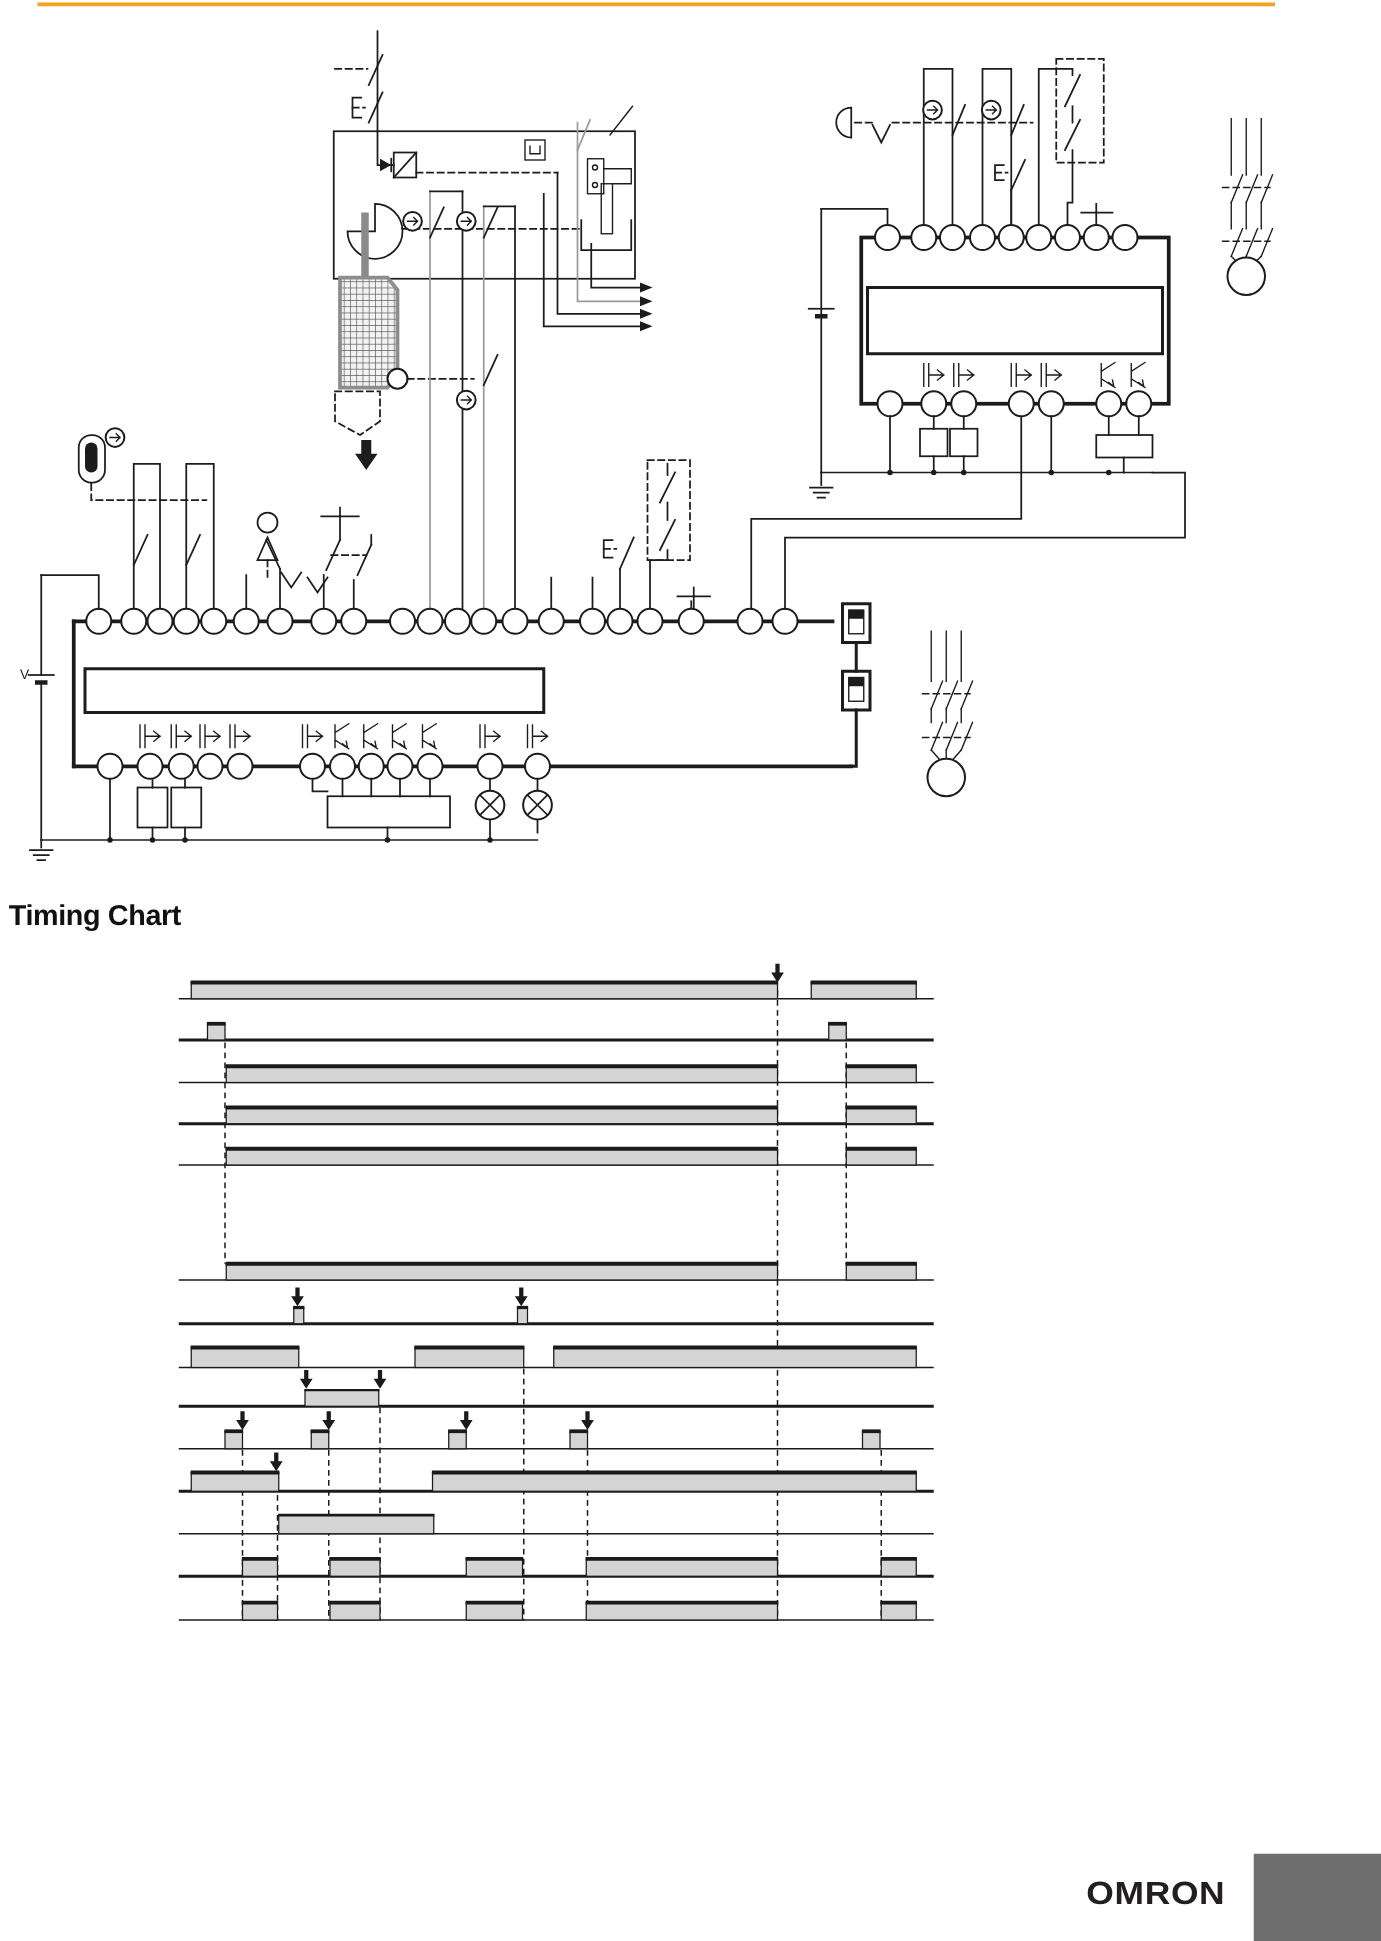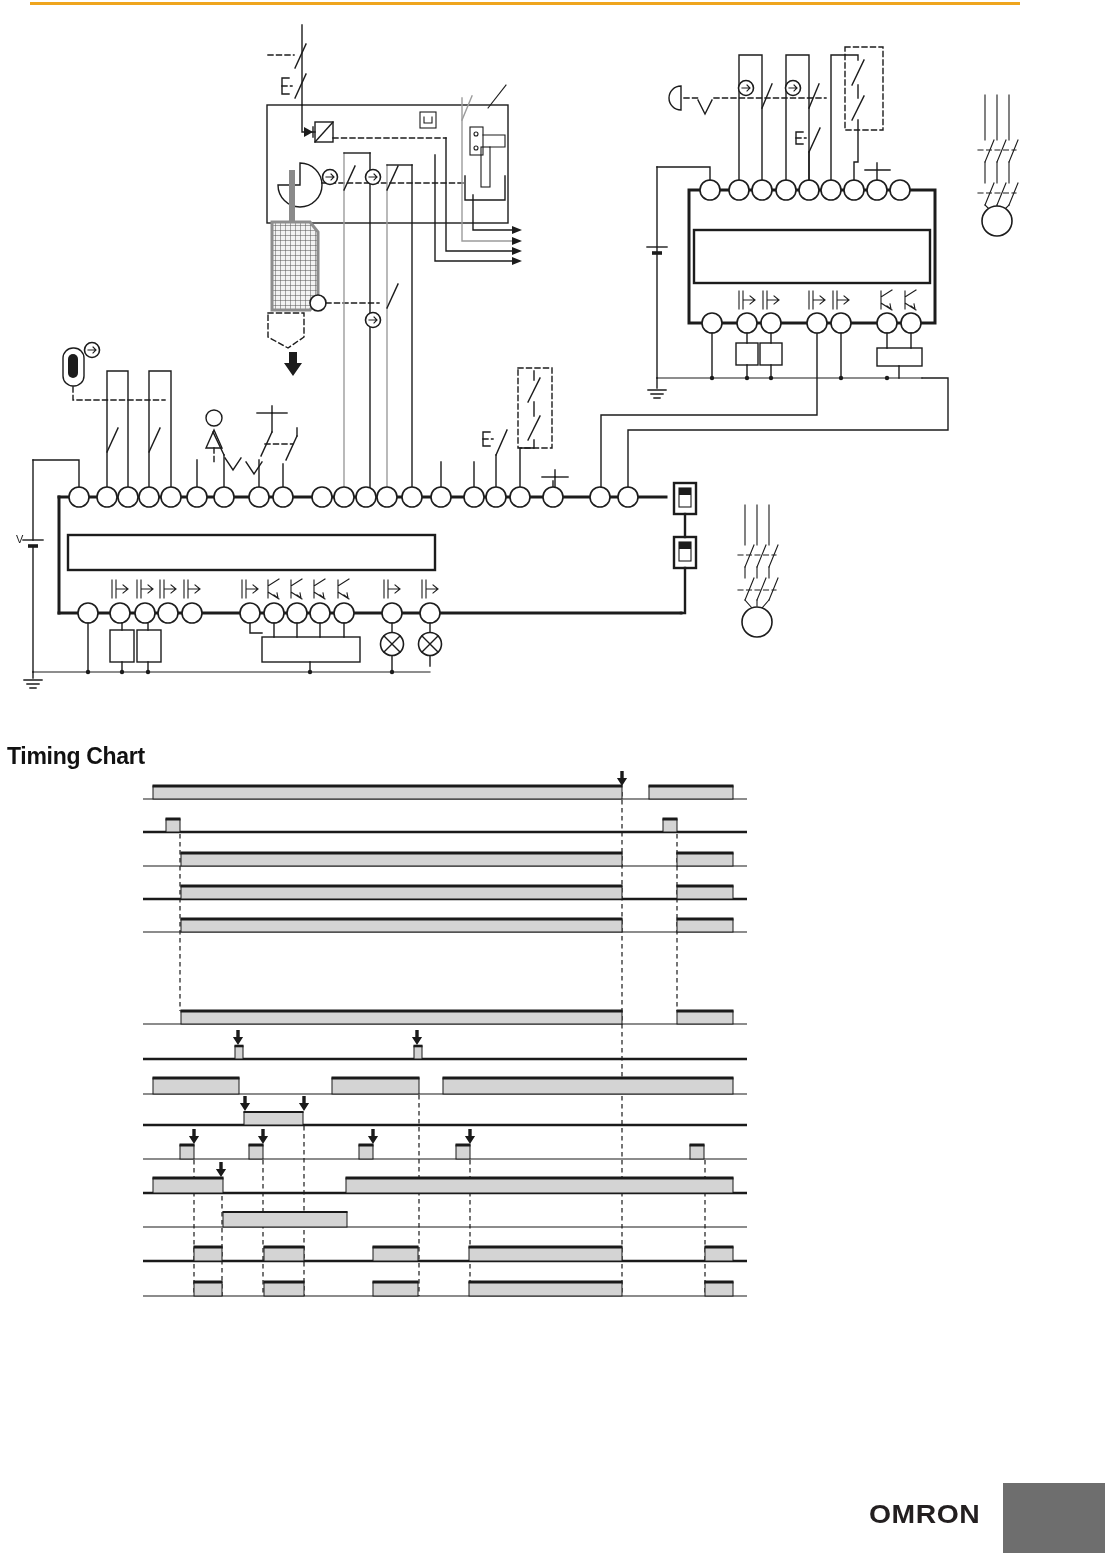--- a/index.html
+++ b/index.html
@@ -1,19 +1,19 @@
 <!DOCTYPE html>
 <html><head>
 <meta charset="utf-8">
 <style>
   html,body{margin:0;padding:0;background:#fff;}
   .page{position:relative;width:1105px;height:1553px;background:#fff;overflow:hidden;
         font-family:"Liberation Sans",sans-serif;color:#1a1a1a;}
   .top-rule{position:absolute;left:30px;top:2px;width:990px;height:3px;}
-  .section-title{position:absolute;left:7px;top:724px;font-size:23px;font-weight:bold;
+  .section-title{position:absolute;left:7px;top:700px;font-size:23px;font-weight:bold;
         letter-spacing:-0.3px;color:#111;}
   svg.layer{position:absolute;left:0;top:0;width:1105px;height:1553px;}
   
   .k{stroke:#1c1c1c;fill:none;stroke-width:1.4;stroke-linecap:square;stroke-linejoin:miter}
   .t{stroke-width:3}
   .m{stroke-width:2.4}
   .thin{stroke-width:1.1}
   .g{stroke:#9c9c9c}
   .d{stroke-dasharray:5 3.5}
   .c{fill:#fff;stroke:#1c1c1c;stroke-width:1.6}

